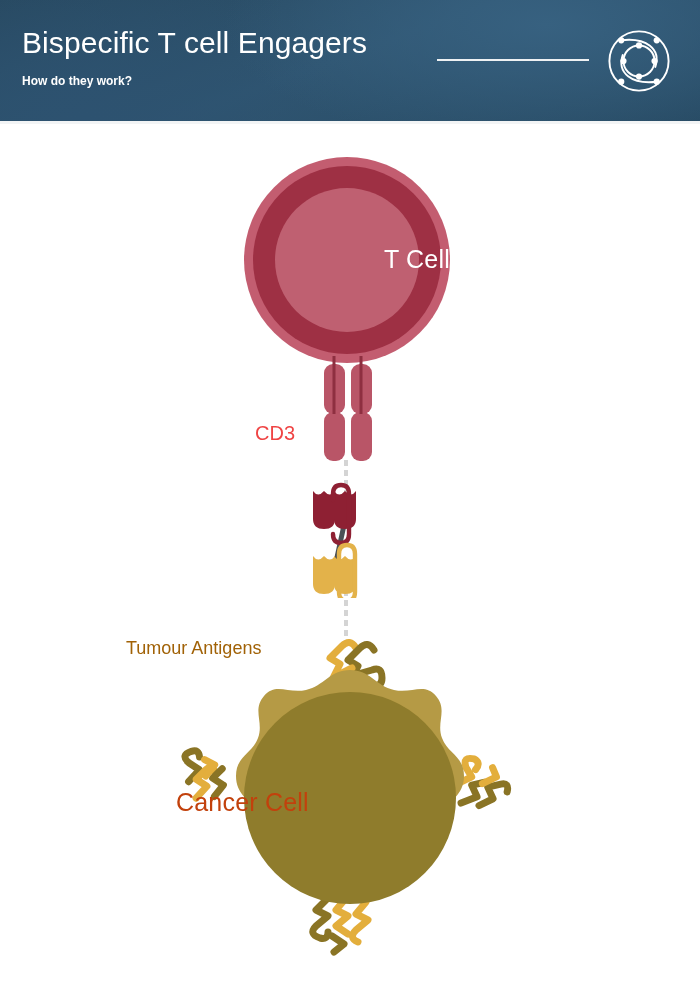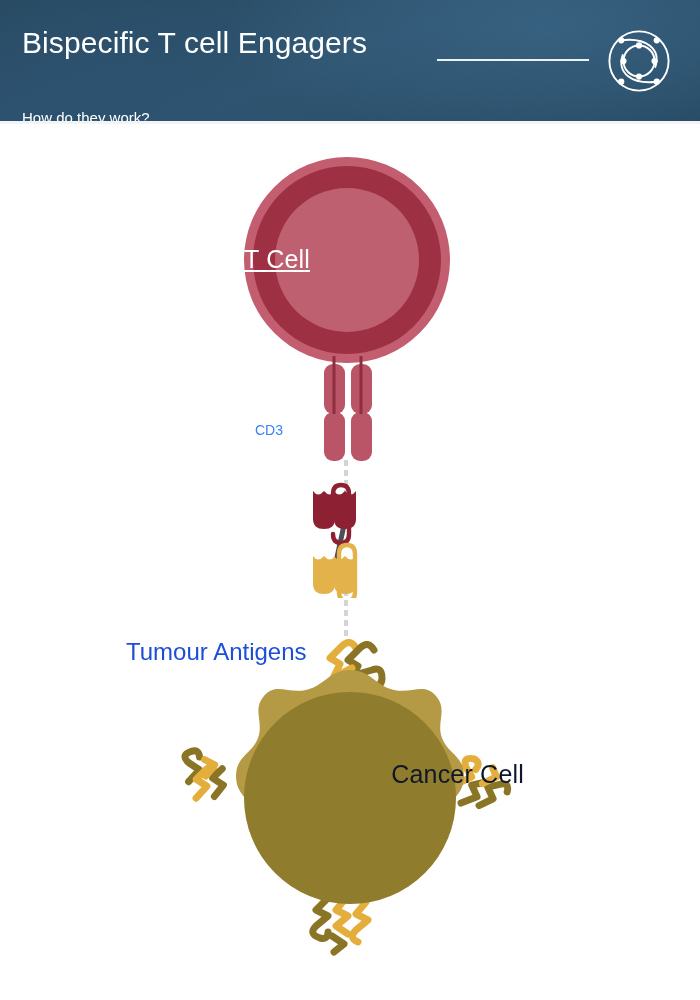--- a/index.html
+++ b/index.html
@@ -46,25 +46,24 @@
     font-size: 30px;
     font-weight: 400;
     letter-spacing: .1px;
     color: #ffffff;
     white-space: nowrap;
   }
   #subtitle {
     position: absolute;
     left: 22px;
     top: 74px;
-    font-size: 15px;
-    font-weight: 400;
+    font-size: 12px;
+    font-weight: 700;
     color: #ffffff;
     white-space: nowrap;
-    margin-top: 35px;
   }
   #title-rule {
     position: absolute;
     left: 437px;
     top: 59px;
     width: 152px;
     height: 2px;
     background: #eef1f3;
   }
   #brand-logo {
@@ -110,41 +109,40 @@
     left: 31px; top: 31px;
     width: 144px; height: 144px;
     border-radius: 50%;
     background: #bf6071;
   }
   #t-cell-label {
     position: absolute;
     left: 0;
     top: 88px;
     width: 206px;
-    text-align: left;
+    text-align: right;
     font-size: 25px;
     color: #ffffff;
     letter-spacing: .2px;
-    text-decoration: underline;
   }
 
   
   #cd3-receptor {
     position: absolute;
     left: 322px;
     top: 232px;    
     width: 52px;
     height: 106px;
   }
   #cd3-label {
     position: absolute;
     left: 255px;
     top: 298px;     
-    font-size: 14px;
-    color: #3b82f6;
+    font-size: 20px;
+    color: #ef4444;
   }
 
   
   .dot-link {
     position: absolute;
     width: 4px;
     background-image: linear-gradient(#d4d4d4 60%, rgba(255,255,255,0) 0%);
     background-size: 4px 10px;
     background-repeat: repeat-y;
   }
@@ -175,41 +173,41 @@
     line-height: 30px;
     color: #1d2b36;
     white-space: nowrap;
   }
 
   
   #antigen-label {
     position: absolute;
     left: 126px;
     top: 514px;     
-    font-size: 24px;
-    color: #1d4ed8;
+    font-size: 18px;
+    color: #a16207;
     white-space: nowrap;
   }
 
   
   #cancer-cell {
     position: absolute;
     left: 176px;
     top: 508px;     
     width: 348px;
     height: 340px;
   }
   #cancer-cell-label {
     position: absolute;
     left: 176px;
-    top: 636px;     
+    top: 664px;     
     width: 348px;
-    text-align: right;
+    text-align: left;
     font-size: 25px;
-    color: #0f172a;
+    color: #c2410c;
     letter-spacing: .2px;
     pointer-events: none;
   }
 </style>
 </head>
 <body>
 
 <div id="header">
 
   <div id="title">Bispecific T cell Engagers</div>

